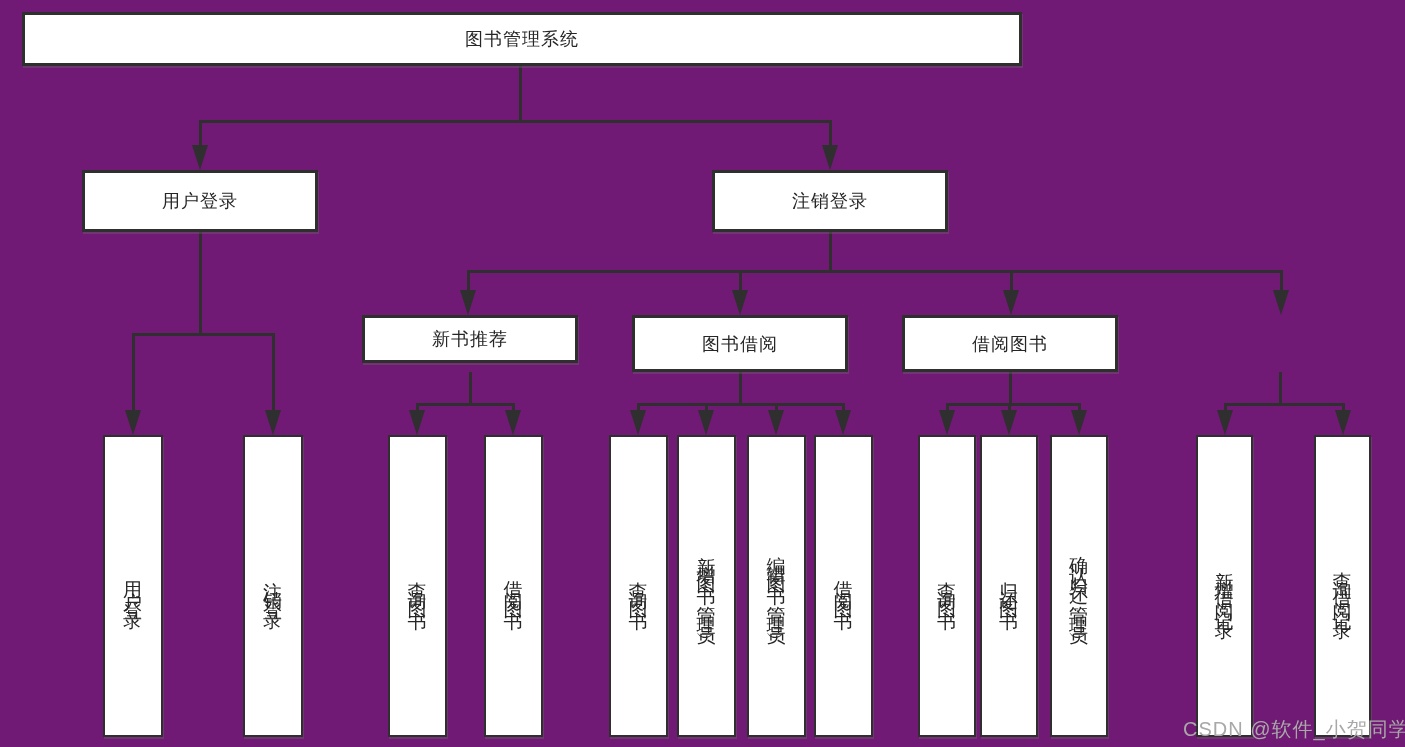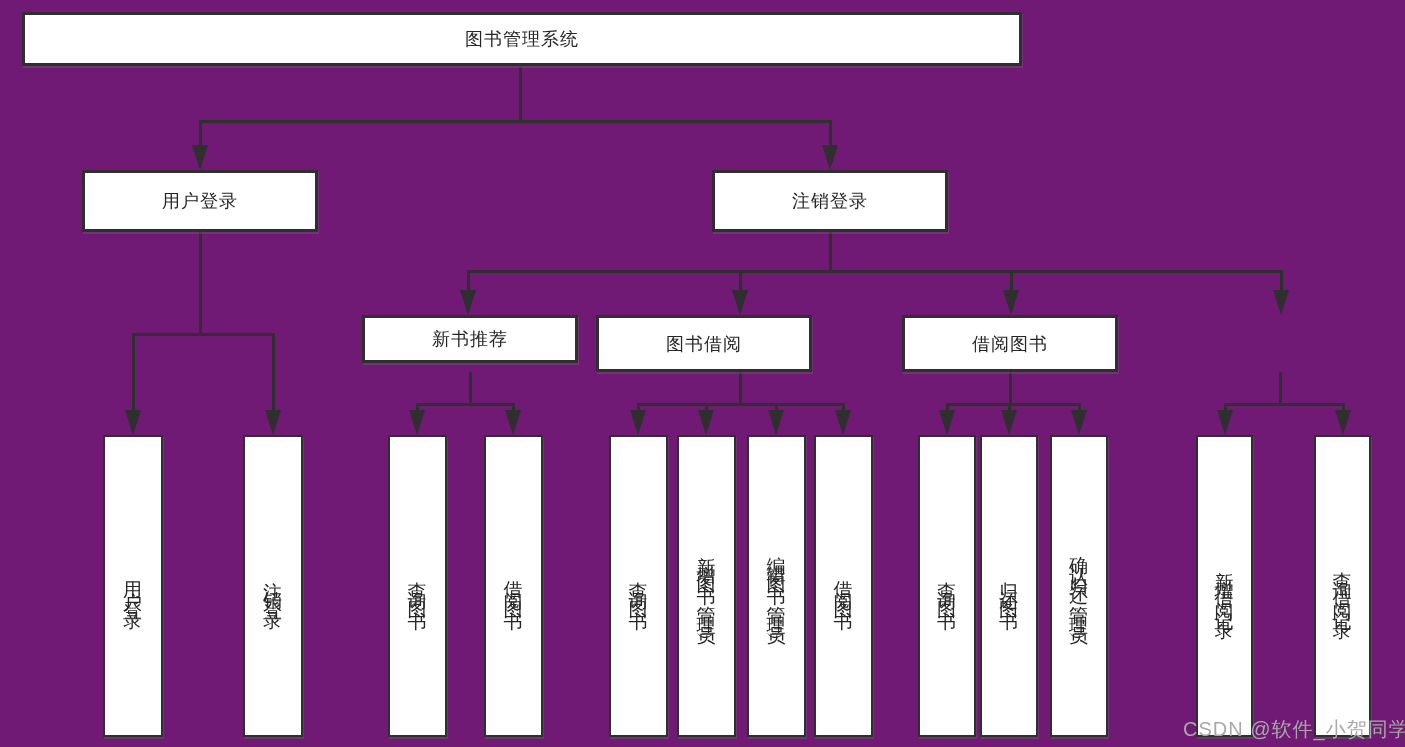--- a/index.html
+++ b/index.html
@@ -68,21 +68,21 @@
   </div>
 
   <div class="box" style="left:712px;top:170px;width:236px;height:62px">
     <span>注销登录</span>
   </div>
 
   <div class="box" style="left:362px;top:315px;width:216px;height:48px">
     <span>新书推荐</span>
   </div>
 
-  <div class="box" style="left:596px;top:315px;width:216px;height:57px">
+  <div class="box" style="left:632px;top:315px;width:216px;height:57px">
     <span>图书借阅</span>
   </div>
 
   <div class="box" style="left:902px;top:315px;width:216px;height:57px">
     <span>借阅图书</span>
   </div>
 
 
   <div class="vbox" style="left:103px;top:435px;width:60px;height:302px">
     <span class="vtext">用户登录</span>

